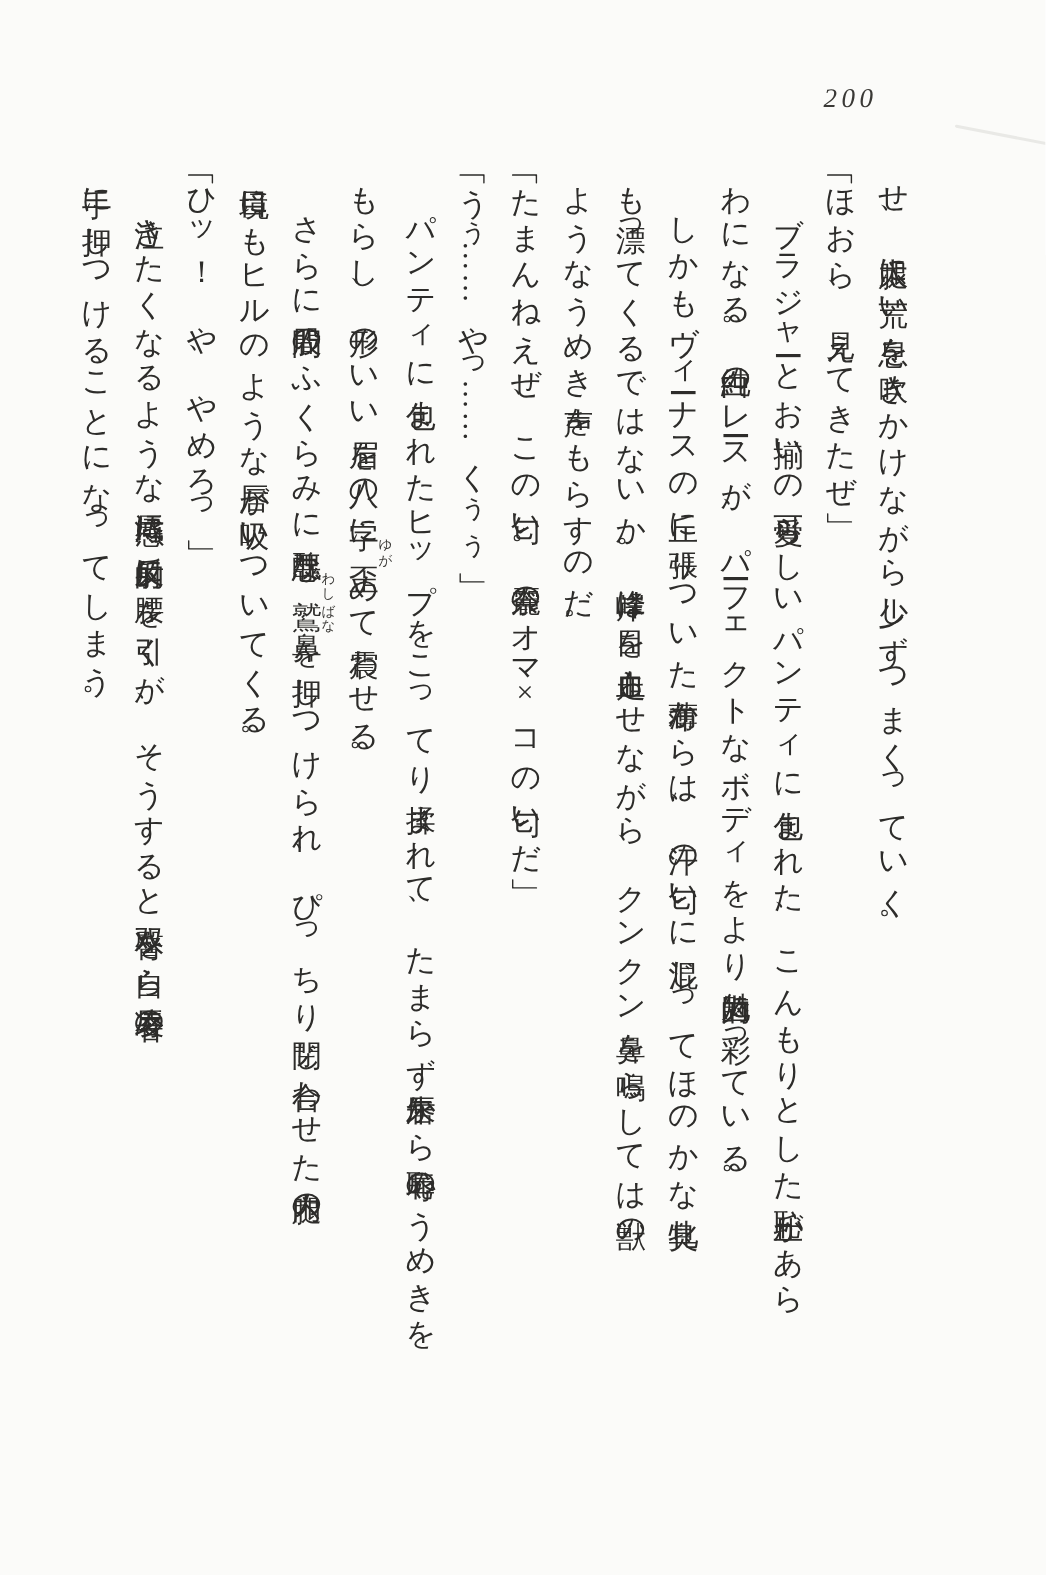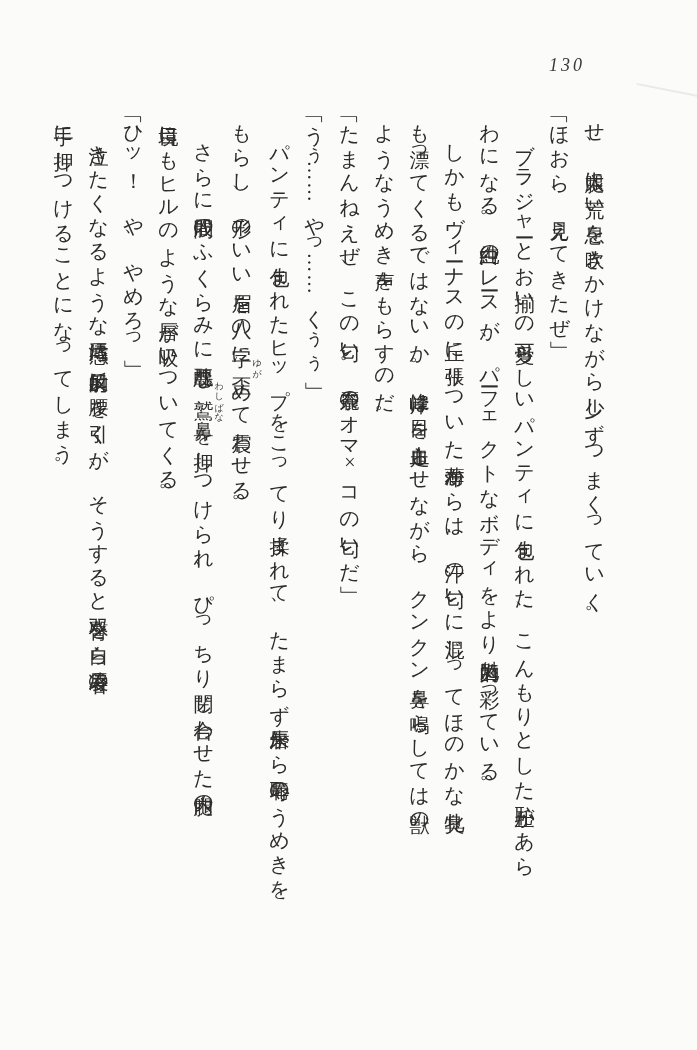--- a/index.html
+++ b/index.html
@@ -63,21 +63,21 @@
     color: #3a3936;
   }
 </style>
 </head>
 <body>
 
 <div class="page">
 
   <div class="scan-artifact"></div>
 
-  <div class="page-number">130</div>
+  <div class="page-number">200</div>
 
   <div class="text-block">
     <p class="line">せ、太腿に荒い息を吹きかけながら少しずつまくっていく。</p>
     <p class="line">「ほおら、見えてきたぜ」</p>
     <p class="line indent">ブラジャーとお揃いの可愛らしいパンティに包まれた、こんもりとした恥丘があら</p>
     <p class="line">わになる。純白のレースが、パーフェクトなボディをより魅力的に彩っている。</p>
     <p class="line indent">しかもヴィーナスの丘に張りついた薄布からは、汗の匂いに混じってほのかな牝臭</p>
     <p class="line">も漂ってくるではないか。峰岸は目を血走らせながら、クンクン鼻を鳴らしては獣の</p>
     <p class="line">ようなうめき声をもらすのだ。</p>
     <p class="line">「たまんねえぜ、この匂い。麗奈のオマ×コの匂いだ」</p>

